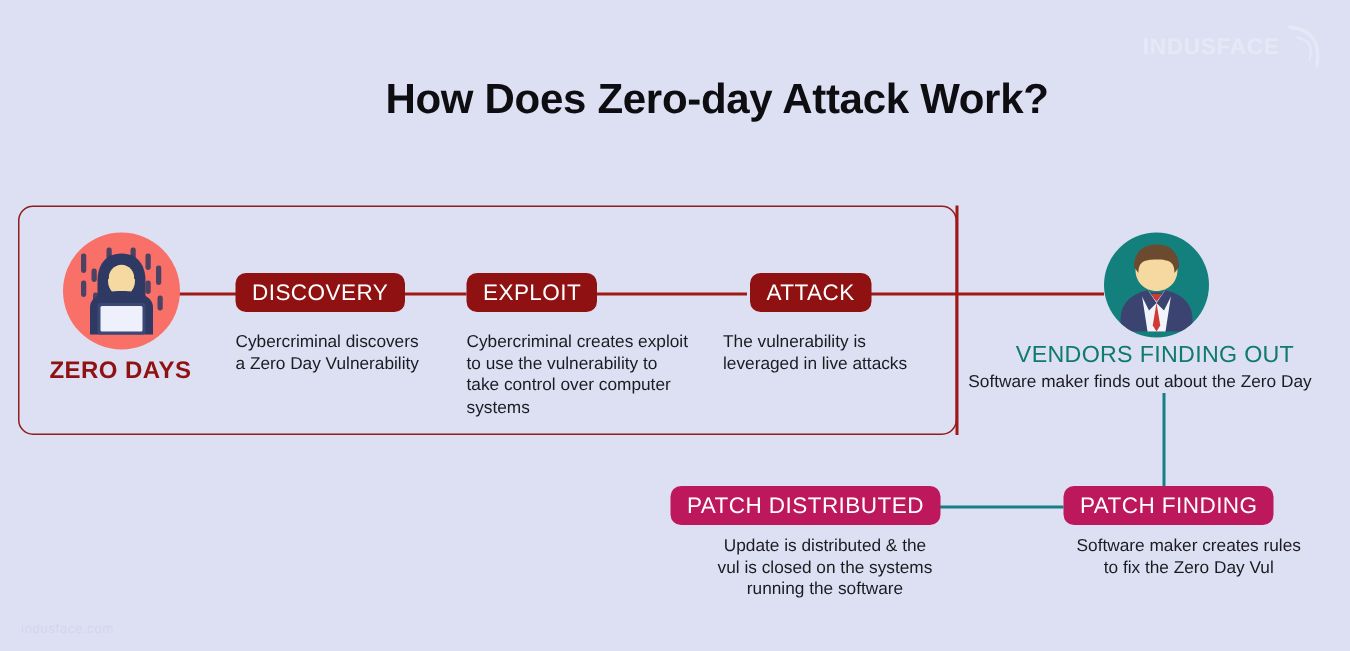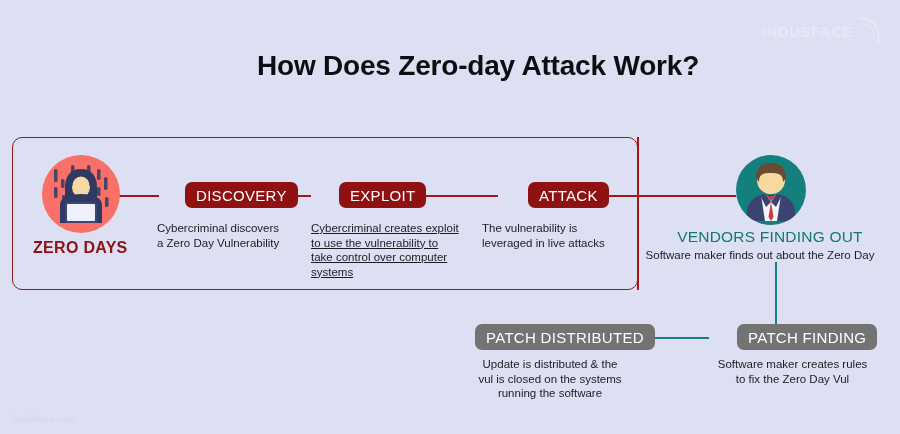--- a/index.html
+++ b/index.html
@@ -98,24 +98,23 @@
     position:absolute;
     border-radius:7px;
     color:#fff;
     font-size:15px;
     letter-spacing:.3px;
     display:flex;align-items:center;justify-content:center;
     padding:12px 11px;
     height:26px;
     box-sizing:border-box;
     white-space:nowrap;
-    margin-left:28px;
   }
   .pill.red{background:#8f1111;}
-  .pill.teal{background:#737373;}
+  .pill.teal{background:#be185d;}
 
   .step-desc{
     position:absolute;
     font-size:11.5px;color:#1b1b22;line-height:14.5px;
   }
   .step-desc.center{text-align:center;}
 
   
   .foot{
     position:absolute;left:14px;bottom:10px;
@@ -174,21 +173,21 @@
       </svg>
     </div>
     <div class="zero-label">ZERO DAYS</div>
   </div>
 
   <div class="pill red" style="left:157px;top:182px;">DISCOVERY</div>
   <div class="step-desc" style="left:157px;top:221px;width:170px;white-space:pre-line;">Cybercriminal discovers
 a Zero Day Vulnerability</div>
 
   <div class="pill red" style="left:311px;top:182px;">EXPLOIT</div>
-  <div class="step-desc" style="left:311px;top:221px;width:180px;white-space:pre-line;text-decoration:underline;">Cybercriminal creates exploit
+  <div class="step-desc" style="left:311px;top:221px;width:180px;white-space:pre-line;">Cybercriminal creates exploit
 to use the vulnerability to
 take control over computer
 systems</div>
 
   <div class="pill red" style="left:500px;top:182px;">ATTACK</div>
   <div class="step-desc" style="left:482px;top:221px;width:160px;white-space:pre-line;">The vulnerability is
 leveraged in live attacks</div>
 
   <div class="vendor-block">
     <div class="vendor-circle">

